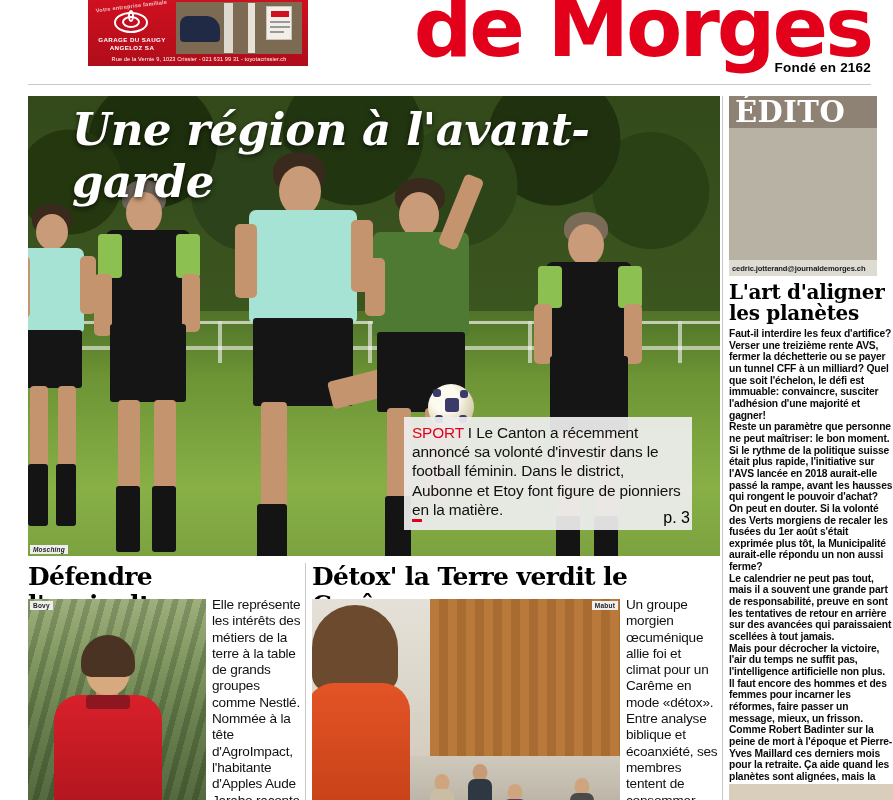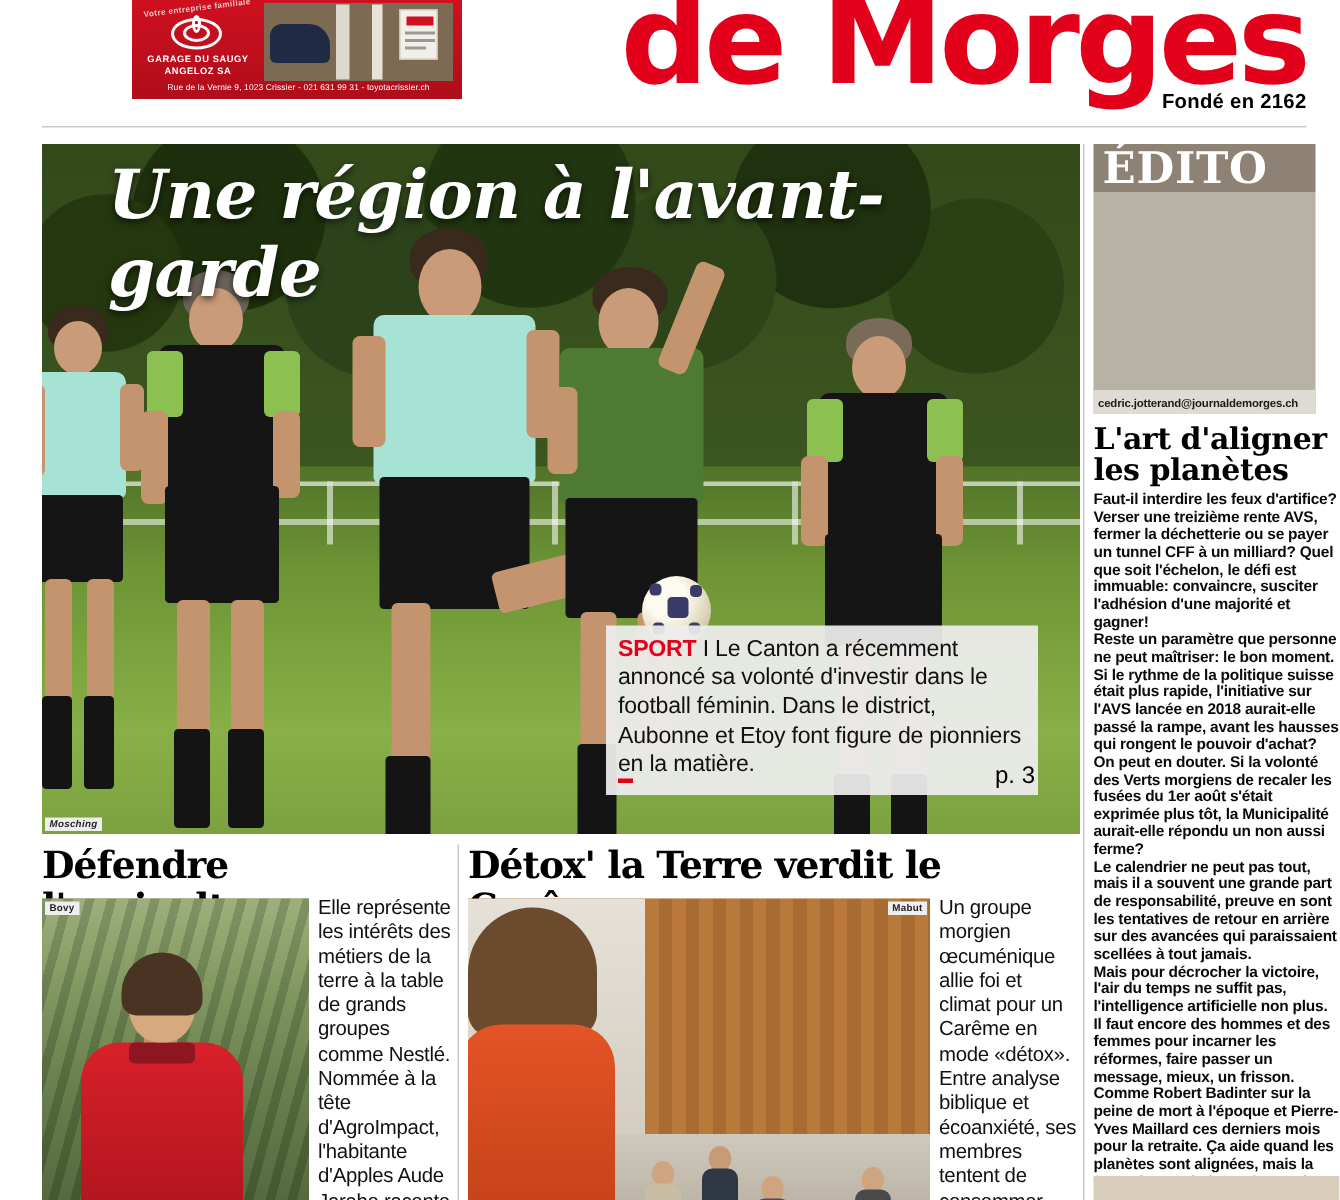--- a/index.html
+++ b/index.html
@@ -95,21 +95,21 @@
     font-family:"DejaVu Serif", serif; font-weight:bold; font-size:45px; color:#fff;
     letter-spacing:-.5px; text-shadow:0 2px 5px rgba(0,0,0,.65); line-height:52px; }
 
   .credit { position:absolute; background:#eeeeee; color:#222; font-size:6.5px;
     font-weight:bold; padding:1px 3px; letter-spacing:.2px; }
   .credit-hero { left:2px; bottom:2px; }
 
   .sportbox { position:absolute; left:404px; top:417px; width:288px; height:113px;
     background:rgba(238,238,238,.93); padding:6px 8px 4px 8px; }
   .sportbox p { font-size:15.4px; line-height:19.2px; color:#111; letter-spacing:-.15px; }
-  .sportbox .tag { color:#e2001a; font-weight:bold;margin-top:27px; }
+  .sportbox .tag { color:#e2001a; font-weight:normal;margin-top:27px; }
   .pbadge { position:absolute; background:#e2001a; color:#fff; font-size:11.5px;
     font-weight:bold; padding:1px 5px 2px 5px; letter-spacing:-.2px; }
   .pbadge-p3 { right:2px; bottom:3px; }
 
   
   .edito { position:absolute; left:729px; top:96px; width:164px; }
   .edito-card { position:relative; width:148px; height:180px; background:#b8b2a5; overflow:hidden; }
   .edito-band { position:absolute; left:0; top:0; width:100%; height:32px;
     background:#8d8273; }
   .edito-band .t { position:absolute; left:6px; top:0px;

